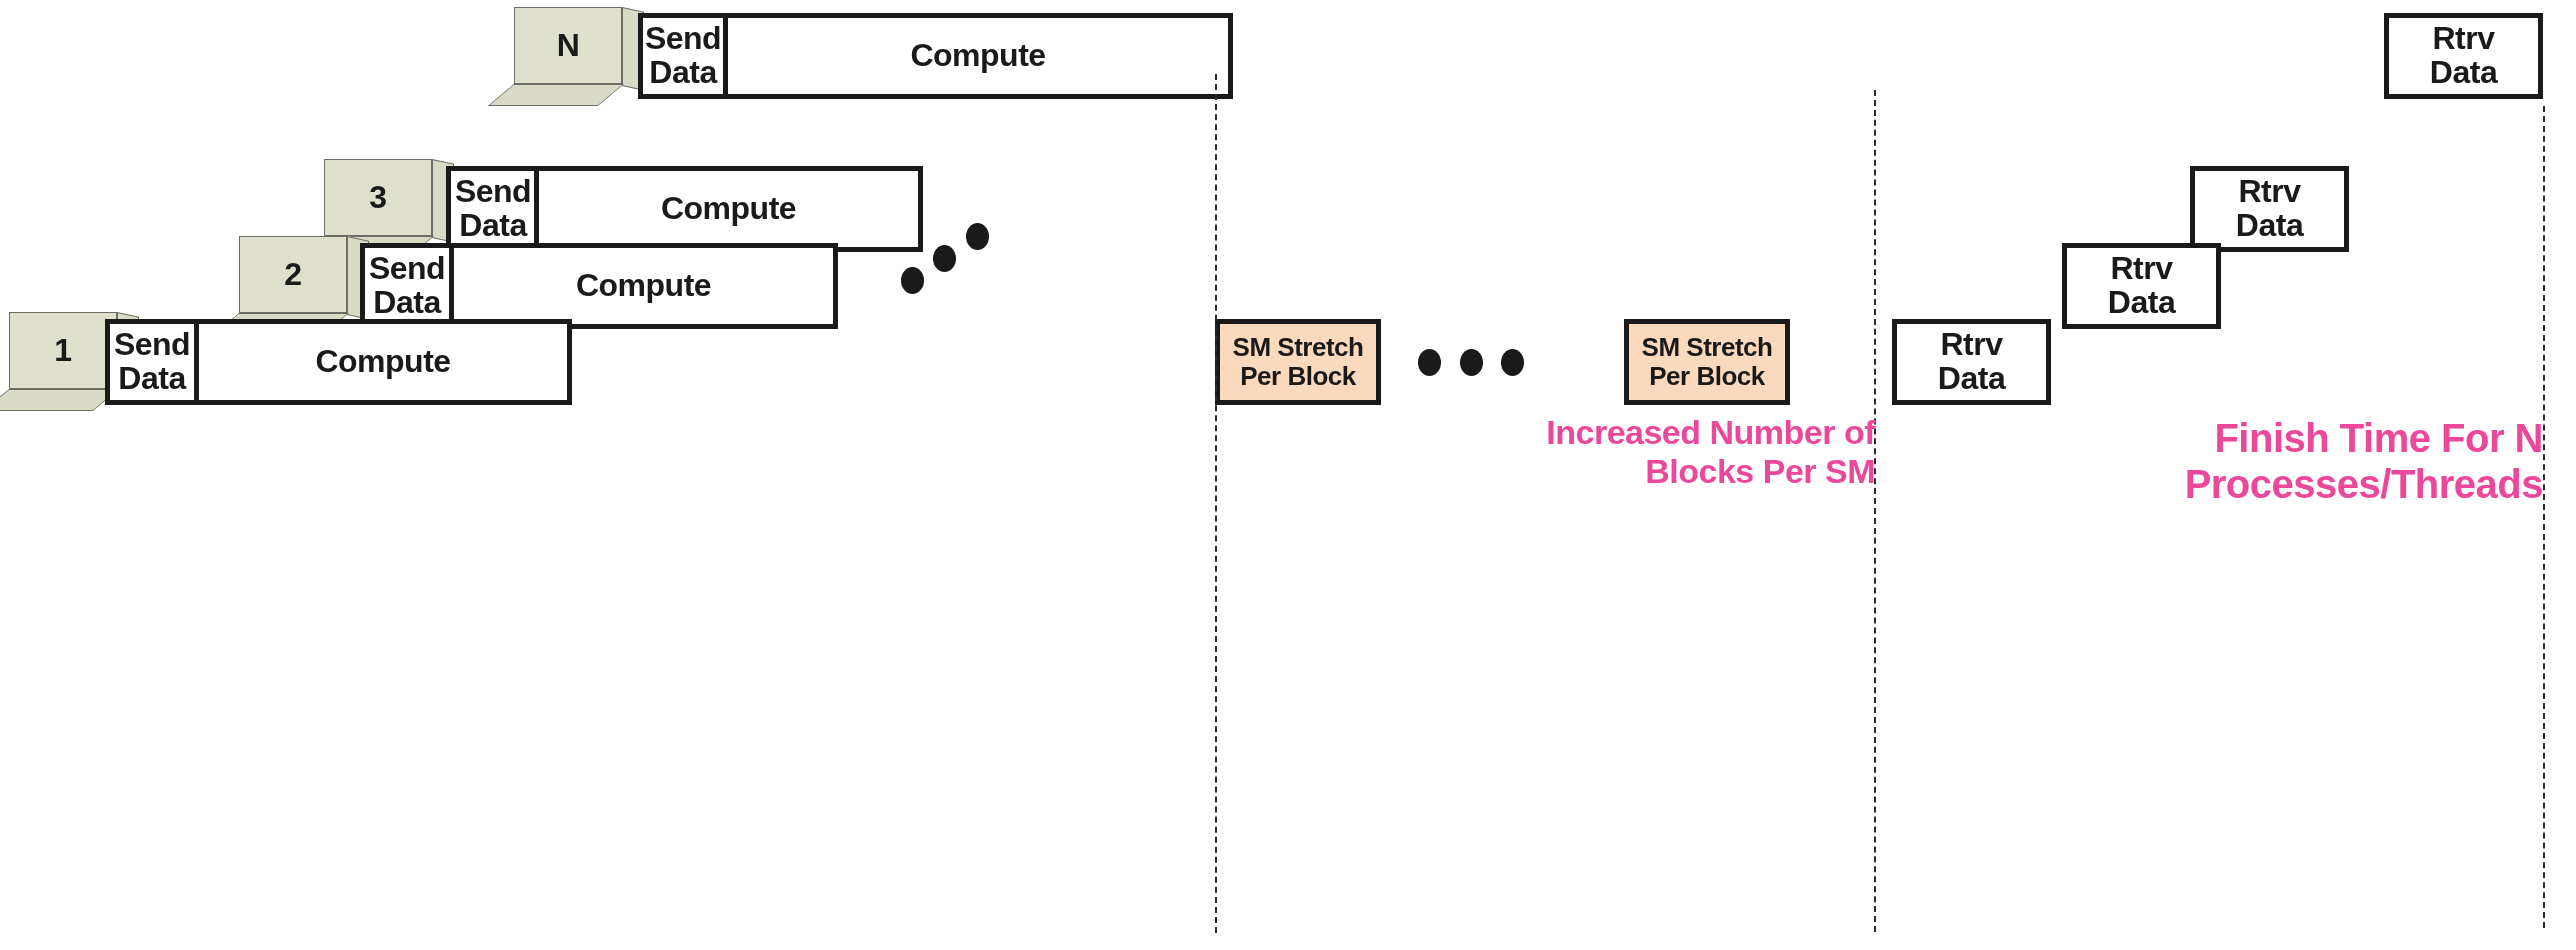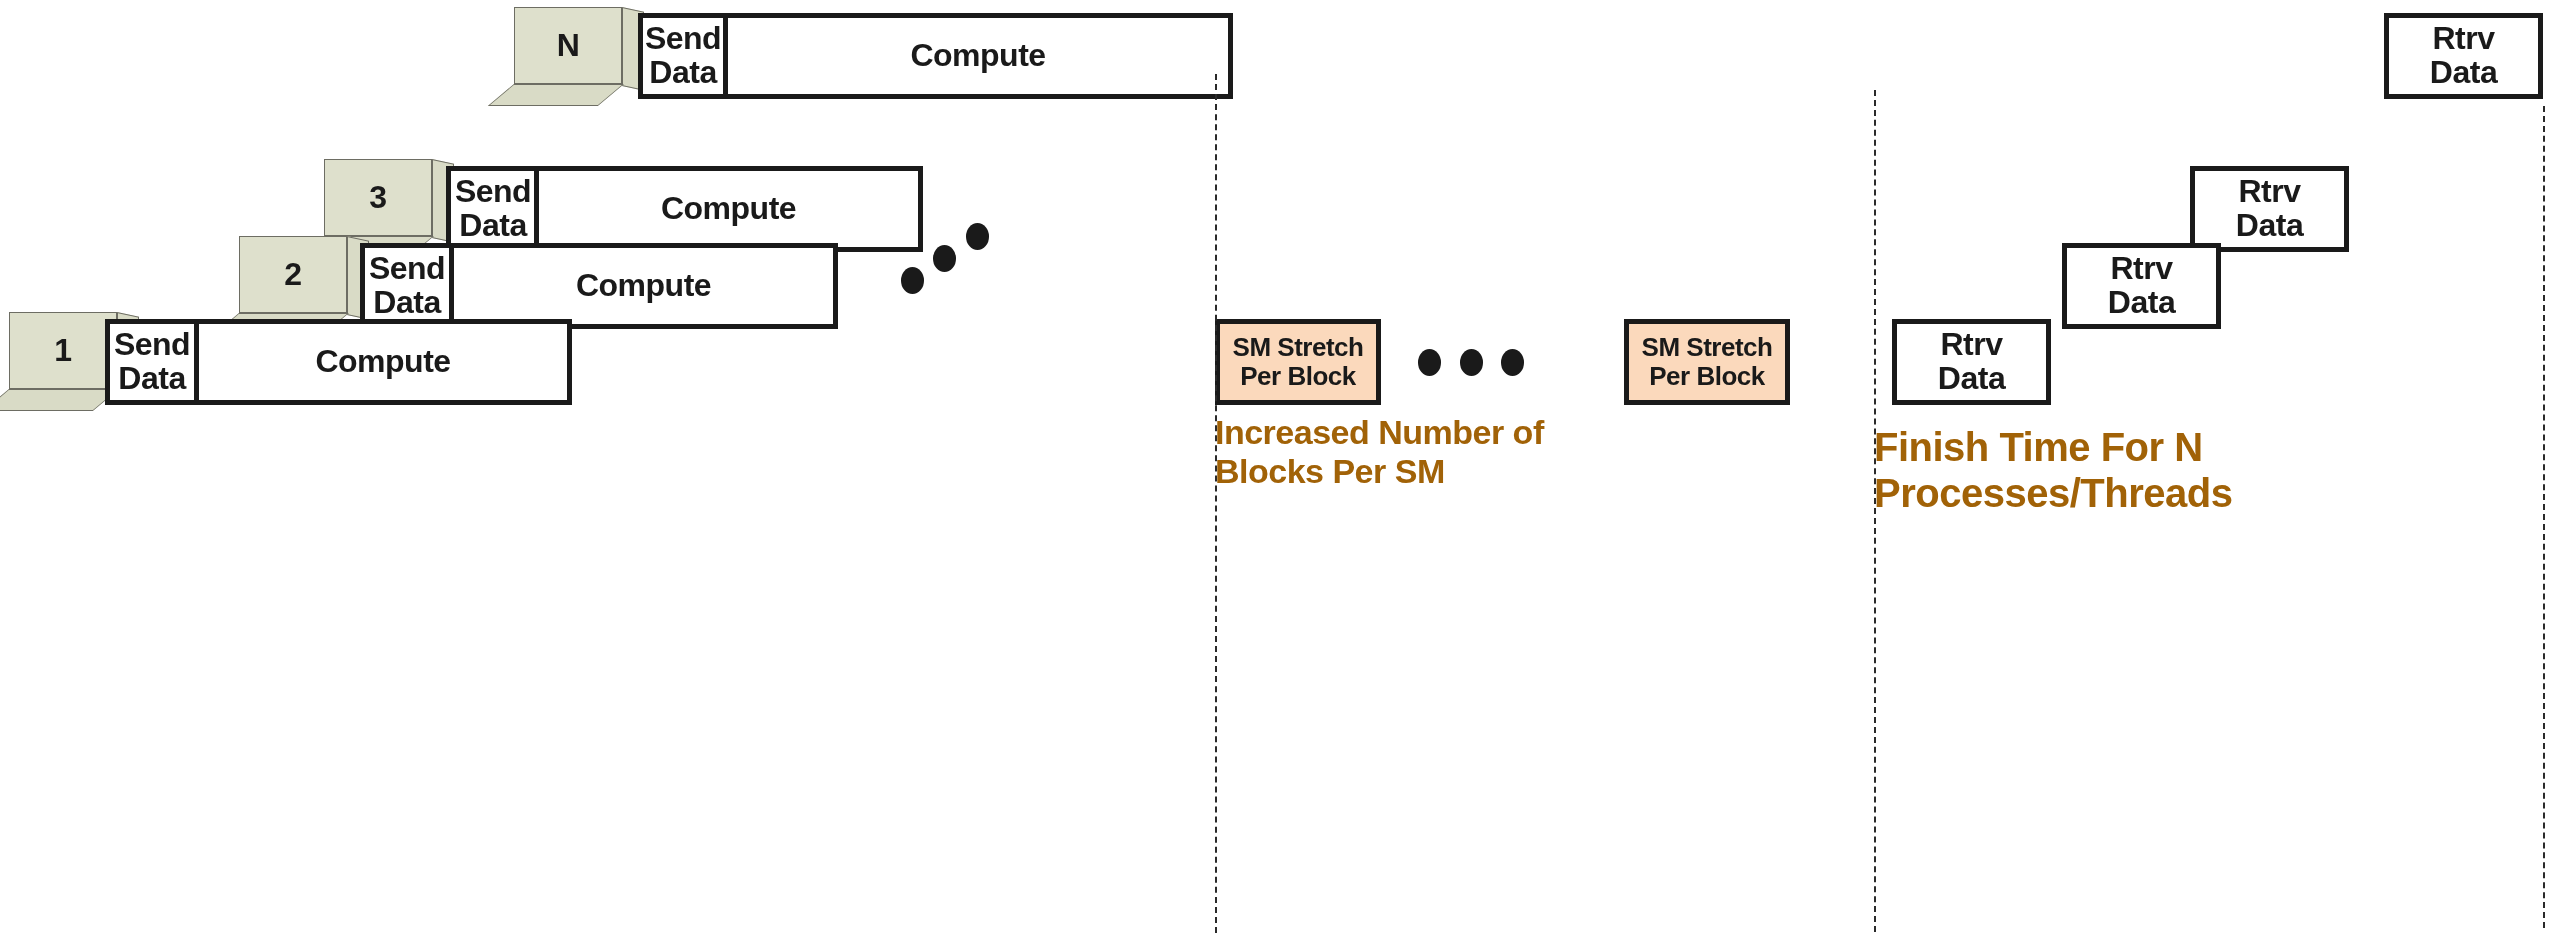--- a/index.html
+++ b/index.html
@@ -87,23 +87,23 @@
   
   .dot {
     position: absolute;
     background: #1a1a1a;
     border-radius: 50%;
   }
 
   
   .caption {
     position: absolute;
-    text-align: left;
-    font-weight: 700;
-    color: #a16207;
+    text-align: right;
+    font-weight: 700;
+    color: #ec4899;
     line-height: 1.15;
     white-space: pre-line;
     letter-spacing: -0.5px;
   }
 </style>
 </head>
 <body>
 
 <div id="canvas">
 
@@ -186,17 +186,17 @@
   <div class="pbox" style="left:1892px; top:319px; width:159px; height:86px; font-size:32px;">Rtrv
 Data</div>
 
   <div class="vguide" style="left:1215px; top:74px; height:859px;"></div>
   <div class="vguide" style="left:1874px; top:90px; height:842px;"></div>
   <div class="vguide" style="left:2543px; top:106px; height:822px;"></div>
 
   <div class="caption" style="left:1215px; top:413px; width:660px; font-size:34px;">Increased Number of
 Blocks Per SM</div>
 
-  <div class="caption" style="left:1874px; top:424px; width:669px; font-size:40px;">Finish Time For N
+  <div class="caption" style="left:1874px; top:415px; width:669px; font-size:40px;">Finish Time For N
 Processes/Threads</div>
 
 </div>
 
 
 </body></html>

